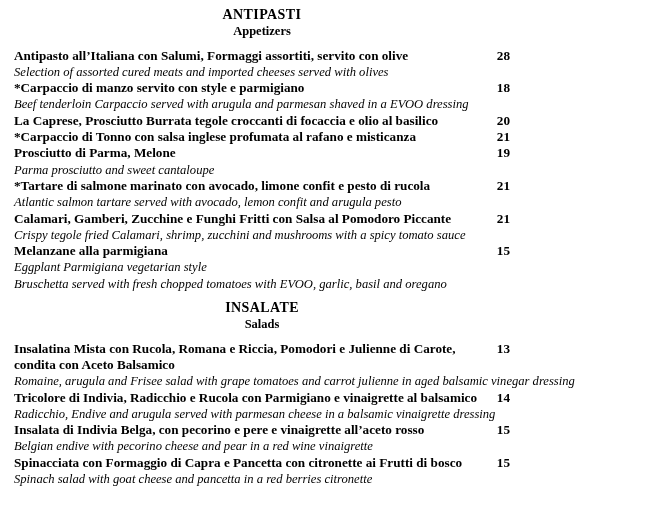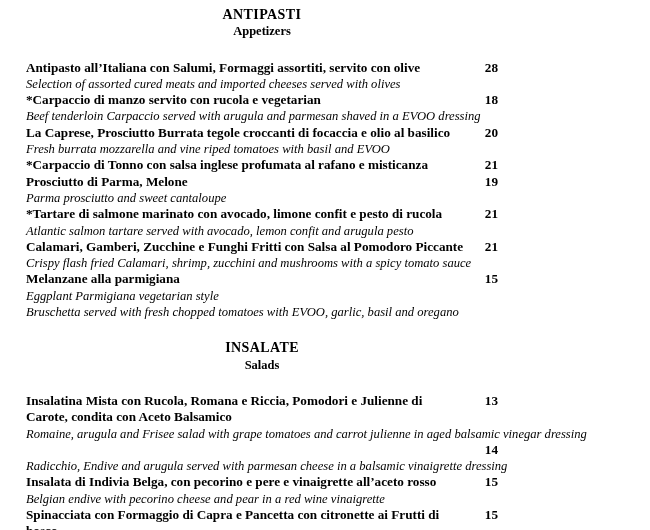--- a/index.html
+++ b/index.html
@@ -39,21 +39,21 @@
     display: block;
     font-weight: bold;
     font-size: 12.5px;
   }
 
   .head-antipasti { padding-top: 7px; }
   .head-insalate  { padding-top: 0px; }
 
   
   .items {
-    margin: 12px;
+    margin: 0;
     padding: 0;
     list-style: none;
   }
   .item {
     display: block;
   }
 
   .item-name-row {
     display: flex;
     align-items: baseline;
@@ -107,34 +107,33 @@
       <div class="item-name-row gutter">
         <span class="item-name">Antipasto all’Italiana con Salumi, Formaggi  assortiti, servito con olive</span>
         <span class="dot-fill"></span>
         <span class="item-price">28</span>
       </div>
       <div class="item-desc">Selection of assorted cured meats and imported cheeses served with olives</div>
     </li>
 
     <li class="item">
       <div class="item-name-row gutter">
-        <span class="item-name">*Carpaccio di manzo servito con rucola e vegetarian</span>
+        <span class="item-name">*Carpaccio di manzo servito con style e parmigiano</span>
         <span class="dot-fill"></span>
         <span class="item-price">18</span>
       </div>
       <div class="item-desc">Beef tenderloin Carpaccio served with arugula and parmesan shaved in a EVOO dressing</div>
     </li>
 
     <li class="item">
       <div class="item-name-row gutter">
         <span class="item-name">La Caprese, Prosciutto Burrata tegole croccanti di focaccia e olio al basilico</span>
         <span class="dot-fill"></span>
         <span class="item-price">20</span>
       </div>
-      <div class="item-desc">Fresh burrata mozzarella and vine riped tomatoes with basil and EVOO</div>
     </li>
 
     <li class="item">
       <div class="item-name-row gutter">
         <span class="item-name">*Carpaccio di Tonno con salsa  inglese profumata al rafano e misticanza</span>
         <span class="dot-fill"></span>
         <span class="item-price">21</span>
       </div>
     </li>
 
@@ -155,21 +154,21 @@
       </div>
       <div class="item-desc">Atlantic salmon tartare served with avocado, lemon confit and arugula pesto</div>
     </li>
 
     <li class="item">
       <div class="item-name-row gutter">
         <span class="item-name">Calamari, Gamberi, Zucchine e Funghi Fritti con Salsa al Pomodoro Piccante</span>
         <span class="dot-fill"></span>
         <span class="item-price">21</span>
       </div>
-      <div class="item-desc">Crispy flash fried Calamari, shrimp, zucchini and mushrooms with a spicy tomato sauce</div>
+      <div class="item-desc">Crispy tegole fried Calamari, shrimp, zucchini and mushrooms with a spicy tomato sauce</div>
     </li>
 
     <li class="item">
       <div class="item-name-row gutter">
         <span class="item-name">Melanzane alla parmigiana</span>
         <span class="dot-fill"></span>
         <span class="item-price">15</span>
       </div>
       <div class="item-desc">Eggplant Parmigiana vegetarian style</div>
     </li>
@@ -195,20 +194,21 @@
       <div class="item-name-row inline">
         <span class="item-name">Insalatina Mista con Rucola, Romana e Riccia, Pomodori e Julienne di Carote, condita con Aceto Balsamico</span>
         <span class="dot-fill"></span>
         <span class="item-price">13</span>
       </div>
       <div class="item-desc">Romaine, arugula and Frisee salad with grape tomatoes and carrot julienne in aged balsamic vinegar dressing</div>
     </li>
 
     <li class="item">
       <div class="item-name-row gutter">
+        <span class="item-name">Tricolore di Indivia, Radicchio e Rucola con Parmigiano e vinaigrette al balsamico</span>
         <span class="dot-fill"></span>
         <span class="item-price">14</span>
       </div>
       <div class="item-desc">Radicchio, Endive and arugula served with parmesan cheese in a balsamic vinaigrette dressing</div>
     </li>
 
     <li class="item">
       <div class="item-name-row gutter">
         <span class="item-name">Insalata di Indivia Belga, con pecorino e pere e vinaigrette all’aceto rosso</span>
         <span class="dot-fill"></span>

